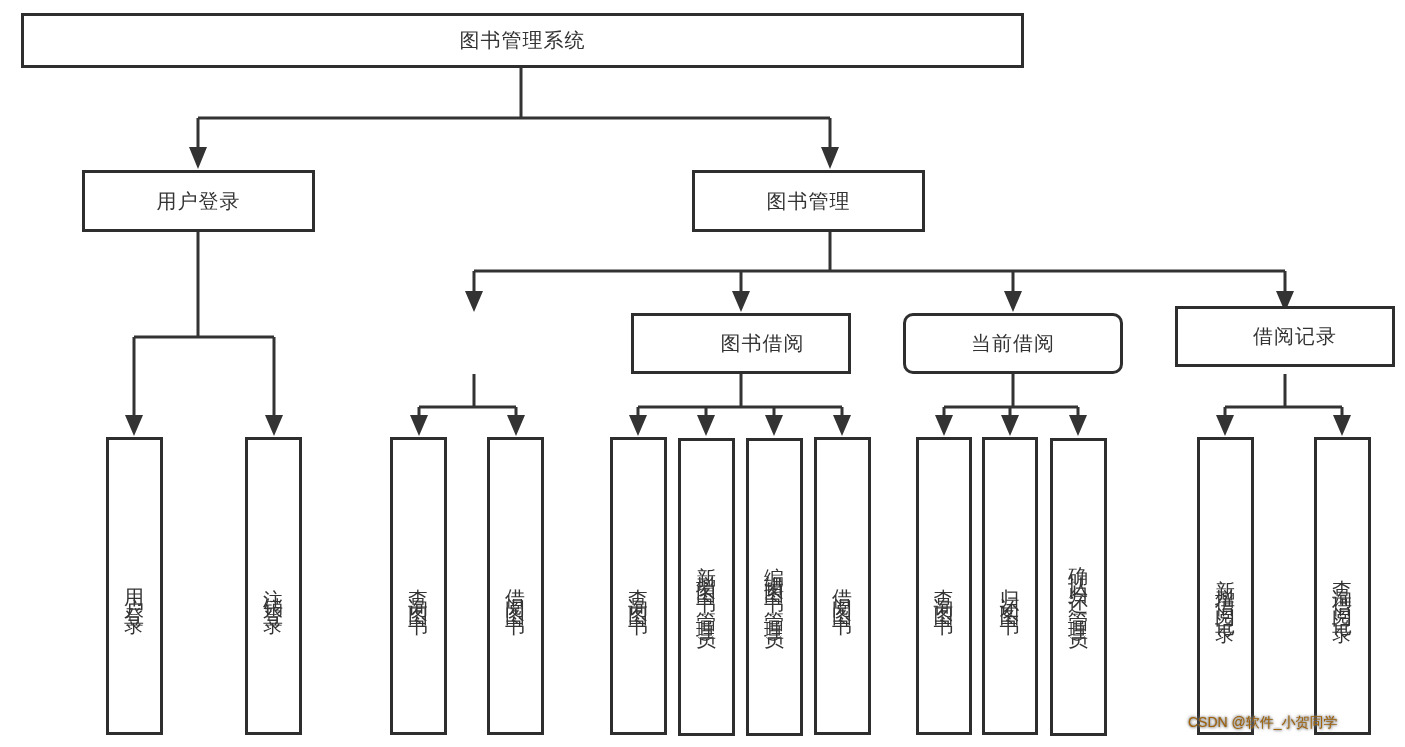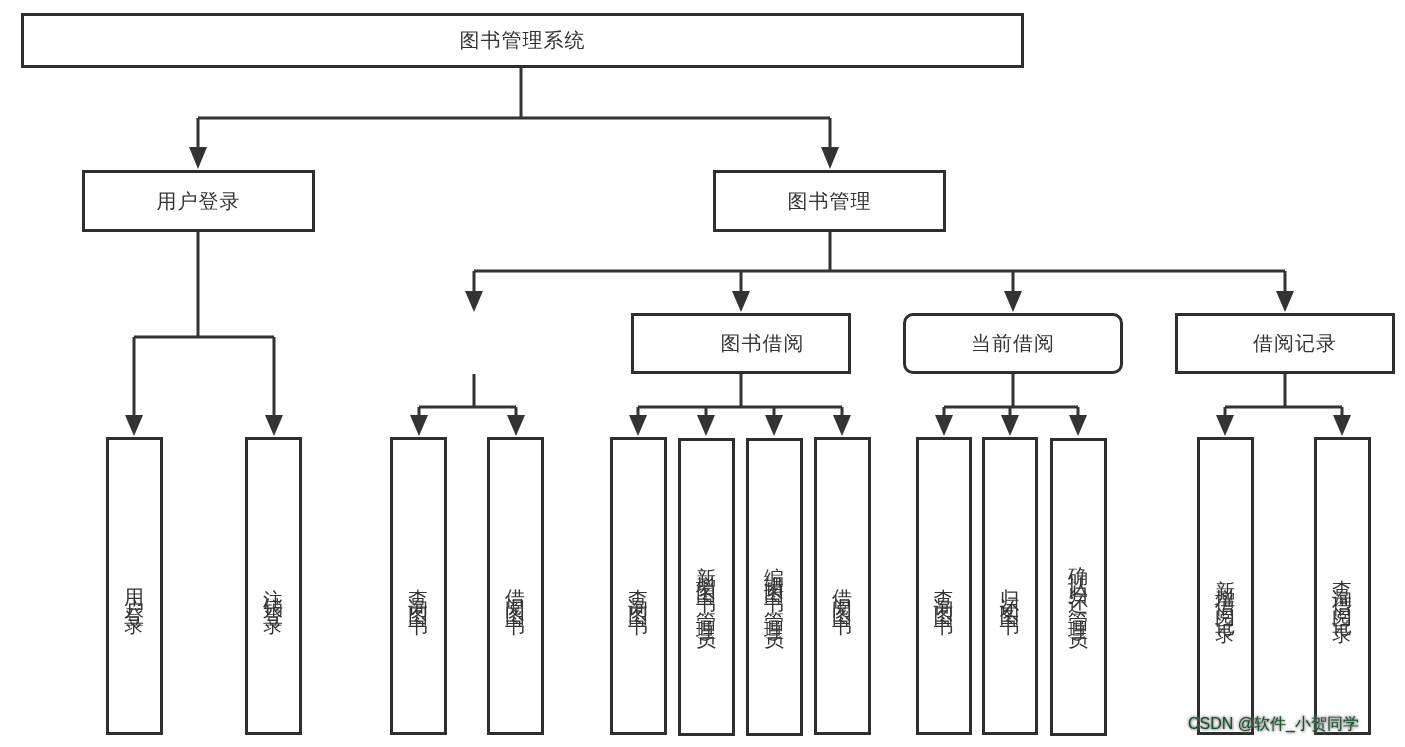--- a/index.html
+++ b/index.html
@@ -40,23 +40,23 @@
     line-height: 1.1;
     letter-spacing: 9px;
     padding-top: 9px; 
   }
   .leaf { width: 57px; height: 298px; top: 437px; }
   .watermark {
     position: absolute;
     left: 1188px;
     top: 714px;
     z-index: 5;
-    font-size: 16px;
+    font-size: 14px;
     white-space: nowrap;
-    color: #14532d;
+    color: #a16207;
     text-shadow: 0 0 2px rgba(110,110,110,0.95), 1px 1px 3px rgba(130,130,130,0.8), -1px -1px 3px rgba(150,150,150,0.6);
   }
 </style>
 </head>
 <body>
 
 <div class="canvas">
 
   <svg class="connectors" viewBox="0 0 1405 747" xmlns="http://www.w3.org/2000/svg">
     <path d="M521 68V118 M198 118H830 M198 118V150 M830 118V150
@@ -79,31 +79,31 @@
              M1333 415L1351 415L1342 436Z" fill="#333333" stroke="none"></path>
   </svg>
 
   <div class="box h" style="left:21px; top:13px; width:1003px; height:55px;">
     <span>图书管理系统</span>
   </div>
 
   <div class="box h" style="left:82px; top:170px; width:233px; height:62px;">
     <span>用户登录</span>
   </div>
-  <div class="box h" style="left:713px; top:170px; width:233px; height:62px;">
+  <div class="box h" style="left:692px; top:170px; width:233px; height:62px;">
     <span>图书管理</span>
   </div>
 
   <div class="box h" style="left:631px; top:313px; width:220px; height:61px;padding-left:43px;">
     <span>图书借阅</span>
   </div>
   <div class="box h" style="left:903px; top:313px; width:220px; height:61px;border-radius:10px;">
     <span>当前借阅</span>
   </div>
-  <div class="box h" style="left:1175px; top:313px; width:220px; height:61px;padding-left:20px;">
+  <div class="box h" style="left:1175px; top:306px; width:220px; height:61px;padding-left:20px;">
     <span>借阅记录</span>
   </div>
 
   <div class="box v leaf" style="left:106px;">
     <span>用户登录</span>
   </div>
   <div class="box v leaf" style="left:245px;">
     <span>注销登录</span>
   </div>
 

